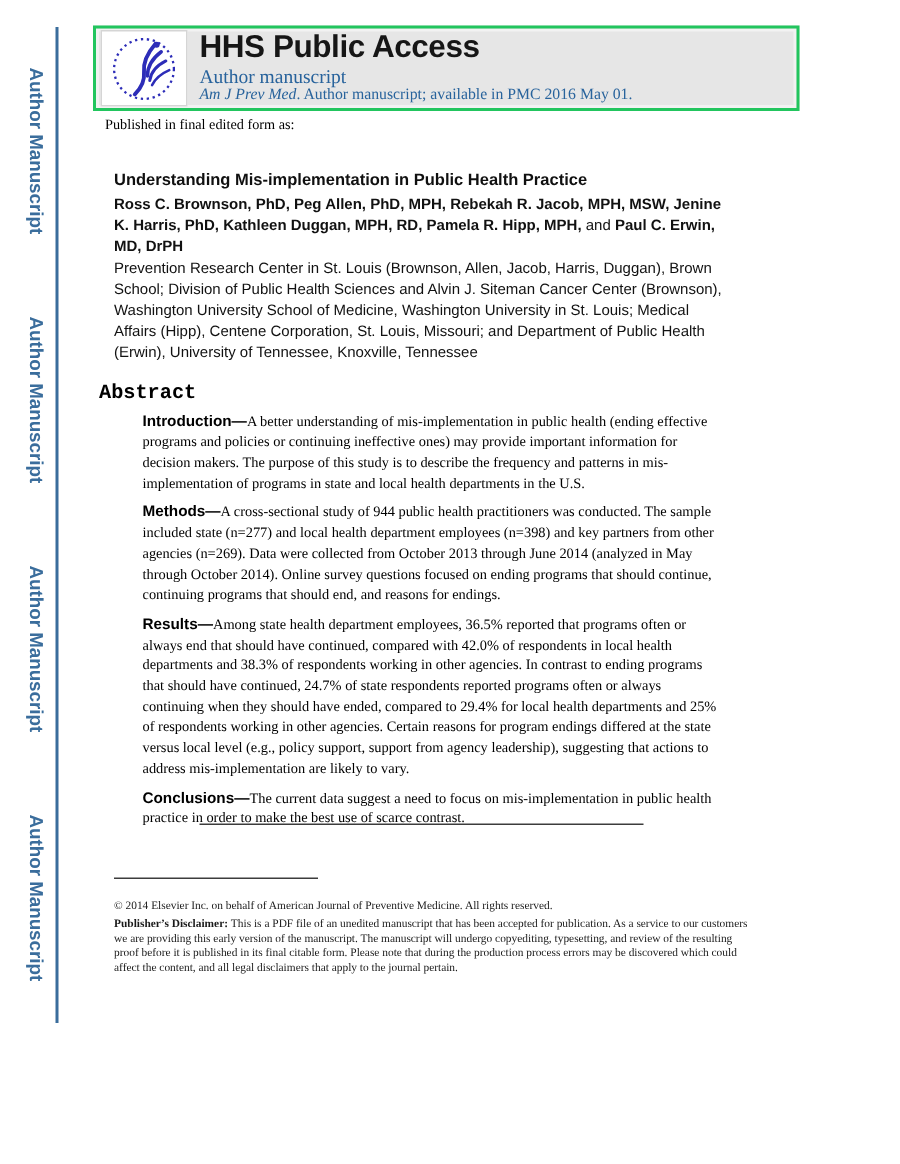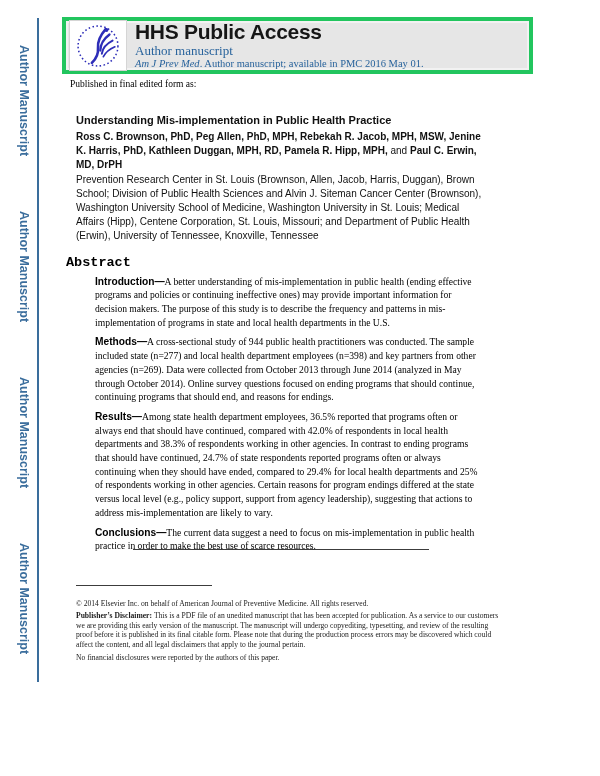--- a/index.html
+++ b/index.html
@@ -14,21 +14,21 @@
   .watermark-line  { position:absolute; left:37px; top:0; width:2px; height:100%;
                      background:var(--sidebar-blue,#3a6d9c); }
   .watermark-labels{ position:absolute; left:13px; top:0; width:22px; height:100%;
                      display:flex; flex-direction:column; justify-content:space-around; align-items:center; }
   .watermark { writing-mode:vertical-rl; white-space:nowrap;
                font-family:"Liberation Sans", sans-serif; font-weight:bold;
                font-size:12.5px; color:var(--sidebar-blue,#3a6d9c); }
 
   
   .hdr { position:absolute; left:62px; top:17px; width:471px; height:57px;
-         background:var(--band-gray,#e6e6e6); border:4px solid #22c55e;
+         background:var(--band-gray,#e6e6e6); border:2px solid #22c55e;
          box-shadow:inset 0 0 0 2px #f2f2f2; display:flex; align-items:center; }
   .logo-box { width:58px; height:51px; margin-left:3px; background:#fff;
               border:1px solid #d5d5d5; display:flex; align-items:center;
               justify-content:center; flex:none; }
   .eagle { color:var(--eagle-blue,#2d2db8); display:block; }
   .hdr-text { margin-left:8px; display:flex; flex-direction:column; }
   .hhs-brand { font-family:"Liberation Sans", sans-serif; font-weight:bold;
                font-size:21px; line-height:22px; letter-spacing:-0.3px; color:#161616; }
   .hhs-sub  { font-size:13px; line-height:14px; margin-top:1px; color:var(--link-blue,#28639c); }
   .hhs-cite { font-size:10.5px; line-height:12px; color:var(--link-blue,#28639c); }
@@ -105,23 +105,22 @@
     <div class="affiliation">Prevention Research Center in St. Louis (Brownson, Allen, Jacob, Harris, Duggan), Brown School; Division of Public Health Sciences and Alvin J. Siteman Cancer Center (Brownson), Washington University School of Medicine, Washington University in St. Louis; Medical Affairs (Hipp), Centene Corporation, St. Louis, Missouri; and Department of Public Health (Erwin), University of Tennessee, Knoxville, Tennessee</div>
 
     <h2 class="abstract-heading">Abstract</h2>
 
     <p class="abs-para first"><span class="abs-lead">Introduction—</span><span>A better understanding of mis-implementation in public health (ending effective programs and policies or continuing ineffective ones) may provide important information for decision makers. The purpose of this study is to describe the frequency and patterns in mis-implementation of programs in state and local health departments in the U.S.</span></p>
 
     <p class="abs-para"><span class="abs-lead">Methods—</span><span>A cross-sectional study of 944 public health practitioners was conducted. The sample included state (n=277) and local health department employees (n=398) and key partners from other agencies (n=269). Data were collected from October 2013 through June 2014 (analyzed in May through October 2014). Online survey questions focused on ending programs that should continue, continuing programs that should end, and reasons for endings.</span></p>
 
     <p class="abs-para"><span class="abs-lead">Results—</span><span>Among state health department employees, 36.5% reported that programs often or always end that should have continued, compared with 42.0% of respondents in local health departments and 38.3% of respondents working in other agencies. In contrast to ending programs that should have continued, 24.7% of state respondents reported programs often or always continuing when they should have ended, compared to 29.4% for local health departments and 25% of respondents working in other agencies. Certain reasons for program endings differed at the state versus local level (e.g., policy support, support from agency leadership), suggesting that actions to address mis-implementation are likely to vary.</span></p>
 
-    <p class="abs-para"><span class="abs-lead">Conclusions—</span><span>The current data suggest a need to focus on mis-implementation in public health practice in order to make the best use of scarce resources.</span></p>
+    <p class="abs-para"><span class="abs-lead">Conclusions—</span><span>The current data suggest a need to focus on mis-implementation in public health practice in order to make the best use of scarce contrast.</span></p>
 
     <div class="rule-long"></div>
     <div class="rule-short"></div>
 
     <p class="fn first">© 2014 Elsevier Inc. on behalf of American Journal of Preventive Medicine. All rights reserved.</p>
     <p class="fn"><span class="fn-label">Publisher’s Disclaimer: </span><span>This is a PDF file of an unedited manuscript that has been accepted for publication. As a service to our customers we are providing this early version of the manuscript. The manuscript will undergo copyediting, typesetting, and review of the resulting proof before it is published in its final citable form. Please note that during the production process errors may be discovered which could affect the content, and all legal disclaimers that apply to the journal pertain.</span></p>
-    <p class="fn last">No financial disclosures were reported by the authors of this paper.</p>
 
   </div>
 </div>
 
 </body></html>

